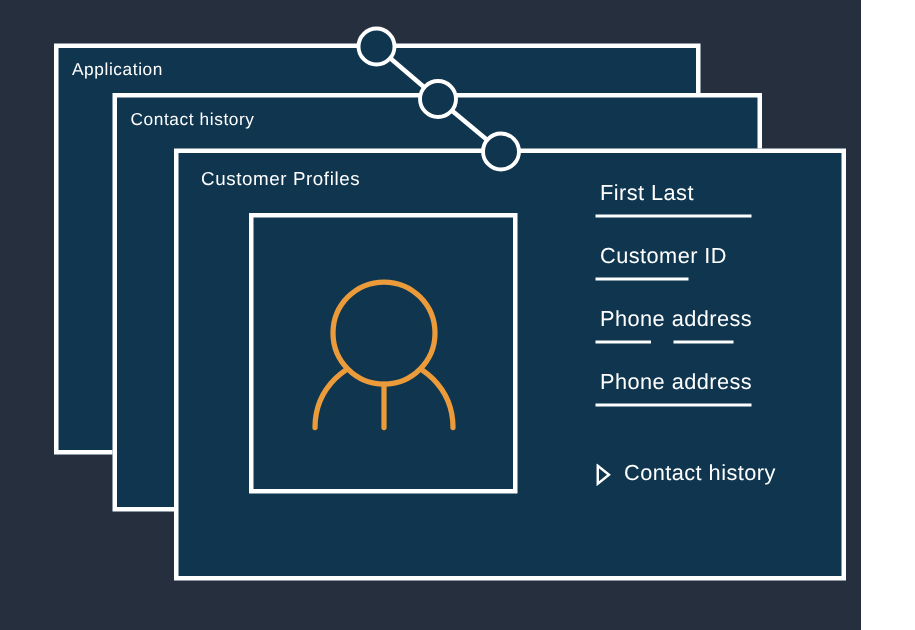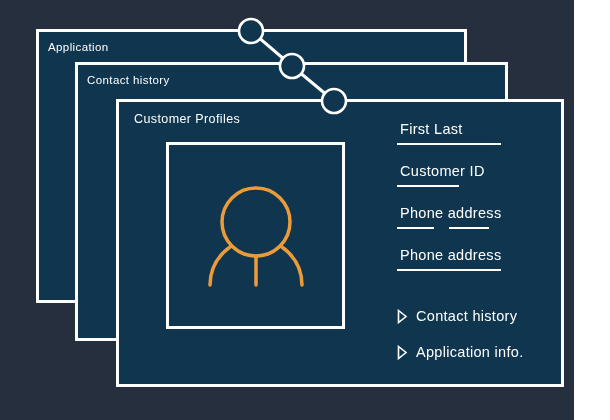--- a/index.html
+++ b/index.html
@@ -104,26 +104,20 @@
       </div>
     </div>
 
     <div class="expanders">
       <div class="expander-row">
         <svg width="11" height="15" viewBox="0 0 11 15">
           <polygon points="1.5,1.5 9,7.5 1.5,13.5" fill="none" stroke="#FFFFFF" stroke-width="1.6"></polygon>
         </svg>
         <span class="expander-label">Contact history</span>
       </div>
-      <div class="expander-row">
-        <svg width="11" height="15" viewBox="0 0 11 15">
-          <polygon points="1.5,1.5 9,7.5 1.5,13.5" fill="none" stroke="#FFFFFF" stroke-width="1.6"></polygon>
-        </svg>
-        <span class="expander-label">Application info.</span>
-      </div>
     </div>
   </div>
 
   <svg class="chain" width="610" height="420" viewBox="0 0 610 420">
     <line x1="251" y1="31" x2="292" y2="66" stroke="#FFFFFF" stroke-width="3"></line>
     <line x1="292" y1="66" x2="334" y2="101" stroke="#FFFFFF" stroke-width="3"></line>
     <circle cx="251" cy="31" r="12" fill="#0F354F" stroke="#FFFFFF" stroke-width="2.6"></circle>
     <circle cx="292" cy="66" r="12" fill="#0F354F" stroke="#FFFFFF" stroke-width="2.6"></circle>
     <circle cx="334" cy="101" r="12" fill="#0F354F" stroke="#FFFFFF" stroke-width="2.6"></circle>
   </svg>

